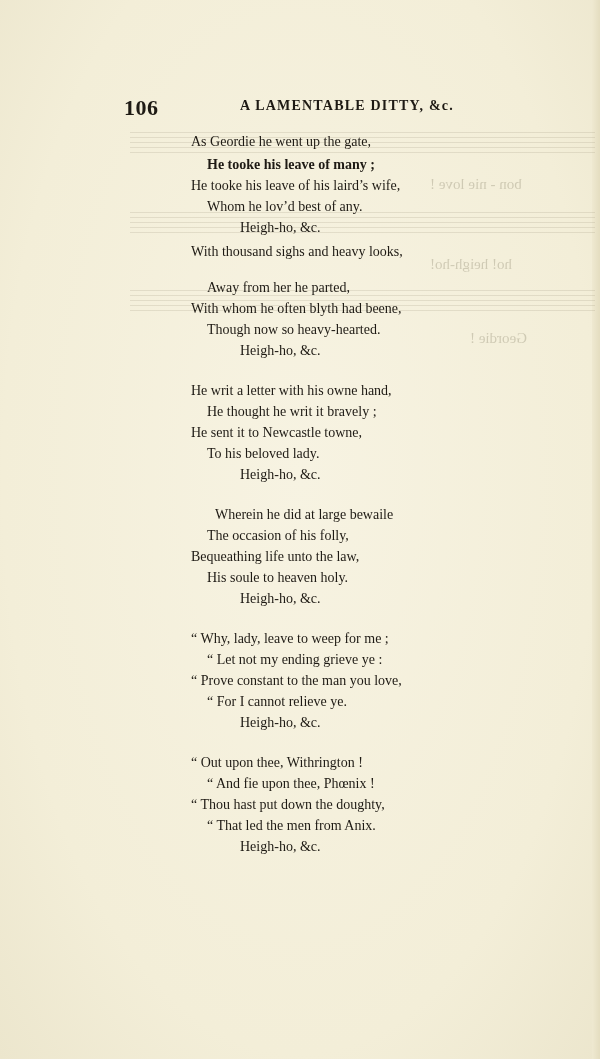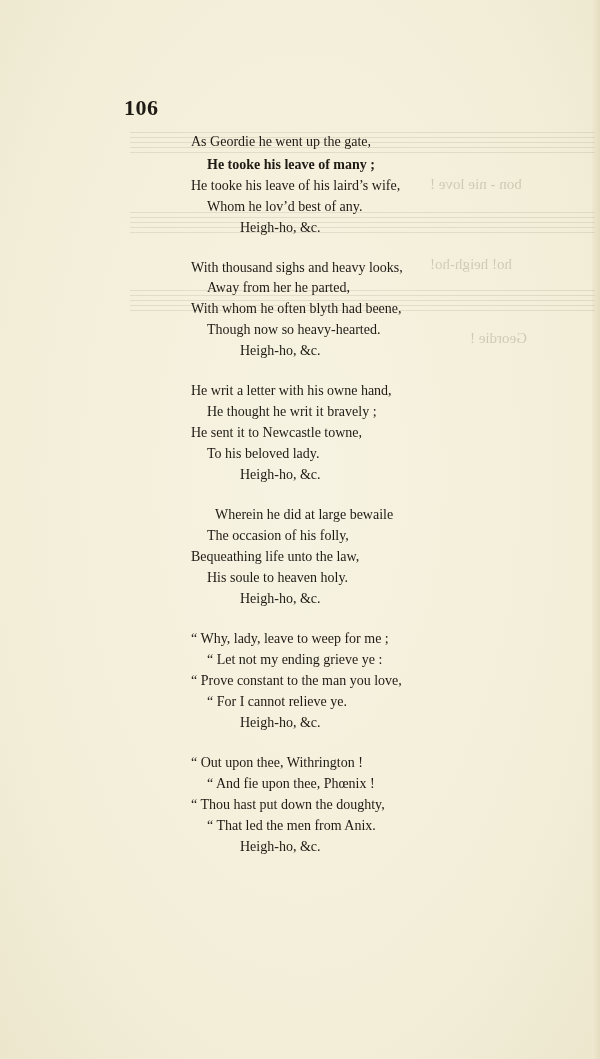--- a/index.html
+++ b/index.html
@@ -56,34 +56,35 @@
     <div class="staff" style="left:130px; top:132px; width:465px;"></div>
     <div class="staff" style="left:130px; top:212px; width:465px;"></div>
     <div class="staff" style="left:130px; top:290px; width:465px;"></div>
   </div>
   <div class="bleed-text" style="left:430px; top:176px;">bon - nie love !</div>
   <div class="bleed-text" style="left:430px; top:256px;">ho! heigh-ho!</div>
   <div class="bleed-text" style="left:470px; top:330px;">Geordie !</div>
 
   <div class="header">
     <span class="page-number">106</span>
+    <span class="running-title">A LAMENTABLE DITTY, &amp;c.</span>
   </div>
 
   <div>
 
     <div>
       <div class="line l0" style="top:132px;">As Geordie he went up the gate,</div>
       <div class="line l1" style="top:155px;font-weight:bold;">He tooke his leave of many ;</div>
       <div class="line l0" style="top:176px;">He tooke his leave of his laird’s wife,</div>
       <div class="line l1" style="top:197px;">Whom he lov’d best of any.</div>
       <div class="line l2" style="top:218px;">Heigh-ho, &amp;c.</div>
     </div>
 
     <div>
-      <div class="line l0" style="top:258px;text-align:right;">With thousand sighs and heavy looks,</div>
+      <div class="line l0" style="top:242px;text-align:right;">With thousand sighs and heavy looks,</div>
       <div class="line l1" style="top:278px;">Away from her he parted,</div>
       <div class="line l0" style="top:299px;">With whom he often blyth had beene,</div>
       <div class="line l1" style="top:320px;">Though now so heavy-hearted.</div>
       <div class="line l2" style="top:341px;">Heigh-ho, &amp;c.</div>
     </div>
 
     <div>
       <div class="line l0" style="top:381px;">He writ a letter with his owne hand,</div>
       <div class="line l1" style="top:402px;">He thought he writ it bravely ;</div>
       <div class="line l0" style="top:423px;">He sent it to Newcastle towne,</div>

